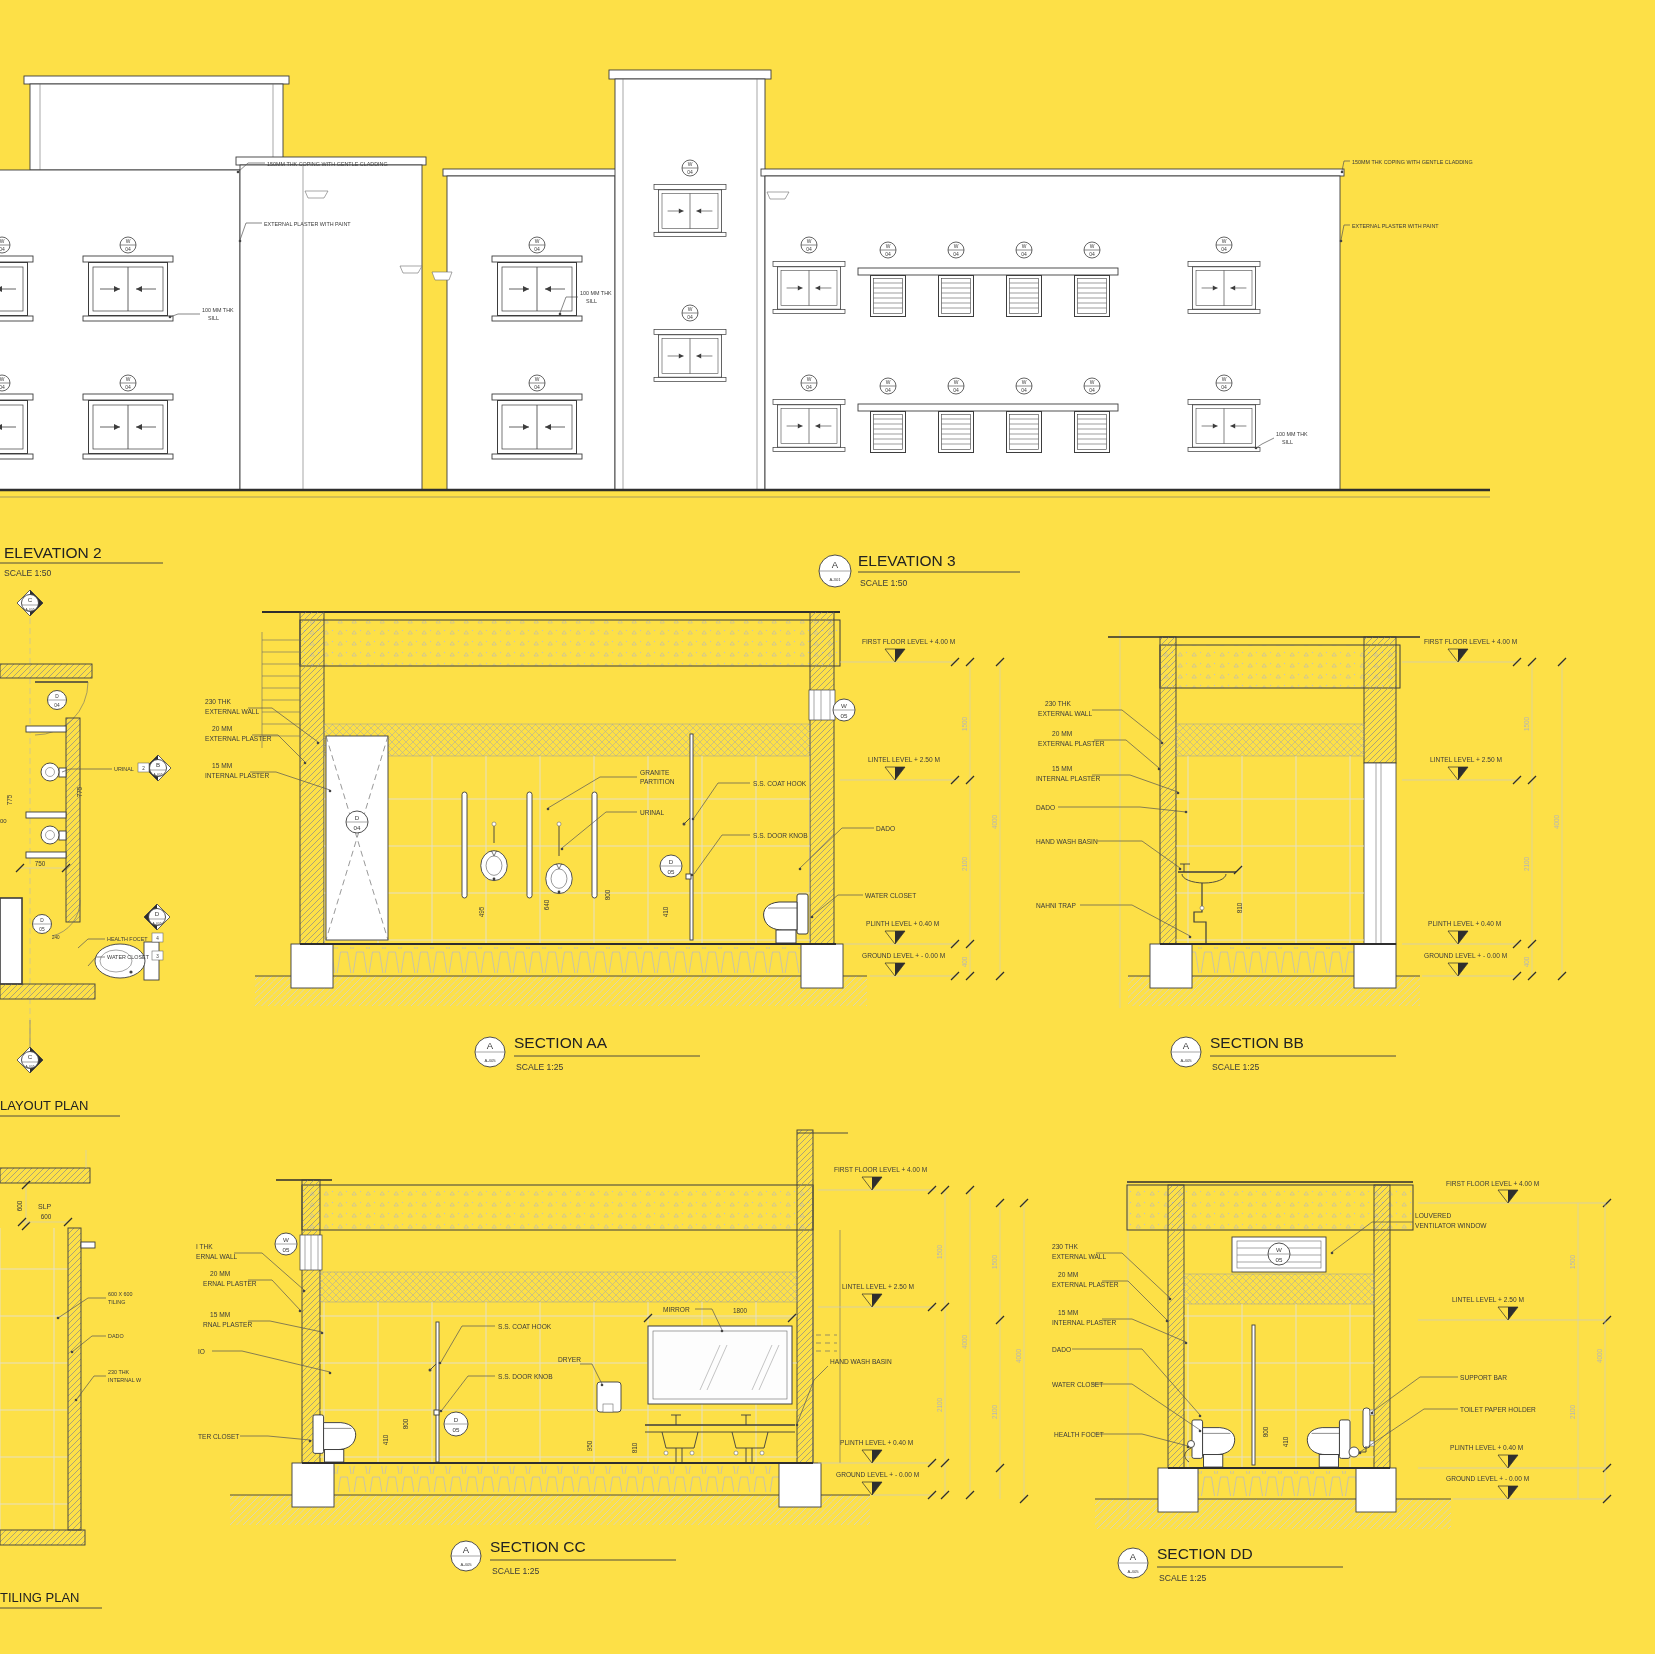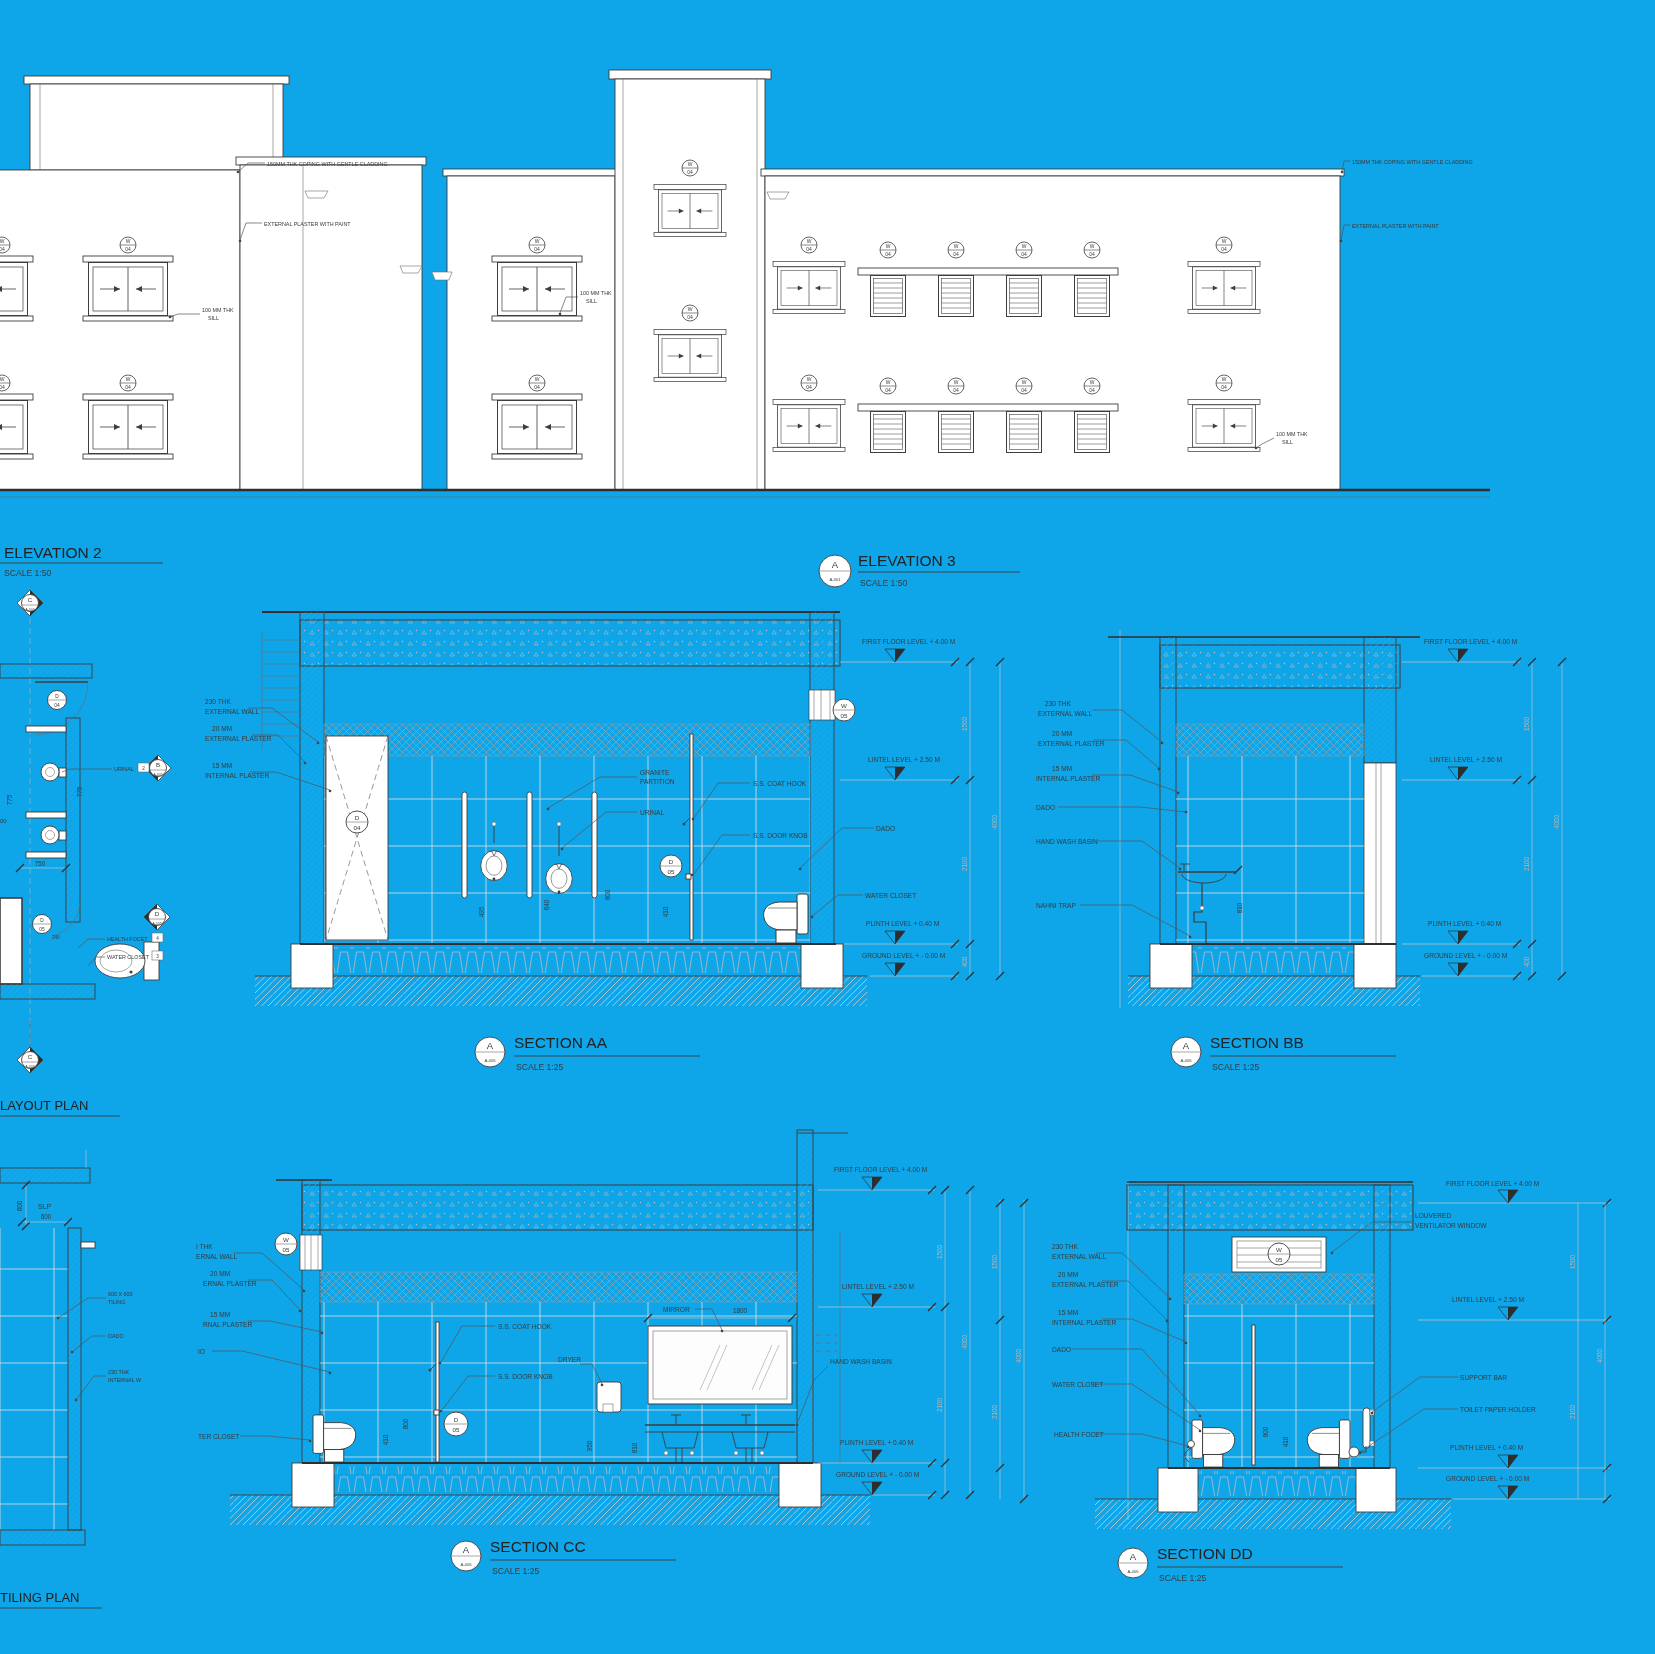--- a/index.html
+++ b/index.html
@@ -1,16 +1,16 @@
 <!DOCTYPE html>
 <html><head>
 <meta charset="utf-8">
 <style>
   html,body{margin:0;padding:0;background:#fff;}
-  #sheet{position:relative;width:1655px;height:1654px;background:#0ea5e9;overflow:hidden;
+  #sheet{position:relative;width:1655px;height:1654px;background:#fde047;overflow:hidden;
          font-family:"Liberation Sans",sans-serif;}
   svg{position:absolute;left:0;top:0;}
   svg text{font-family:"Liberation Sans",sans-serif;fill:#3a3a3a;}
   .a{font-size:6.6px;}
   .a5{font-size:5.4px;}
   .d{font-size:6.4px;text-anchor:middle;}
   .dg{fill:#b5b5b5;}
   .ttl{font-size:15.5px;fill:#222;}
   .ttl2{font-size:13px;fill:#222;}
   .sc{font-size:8.6px;}

